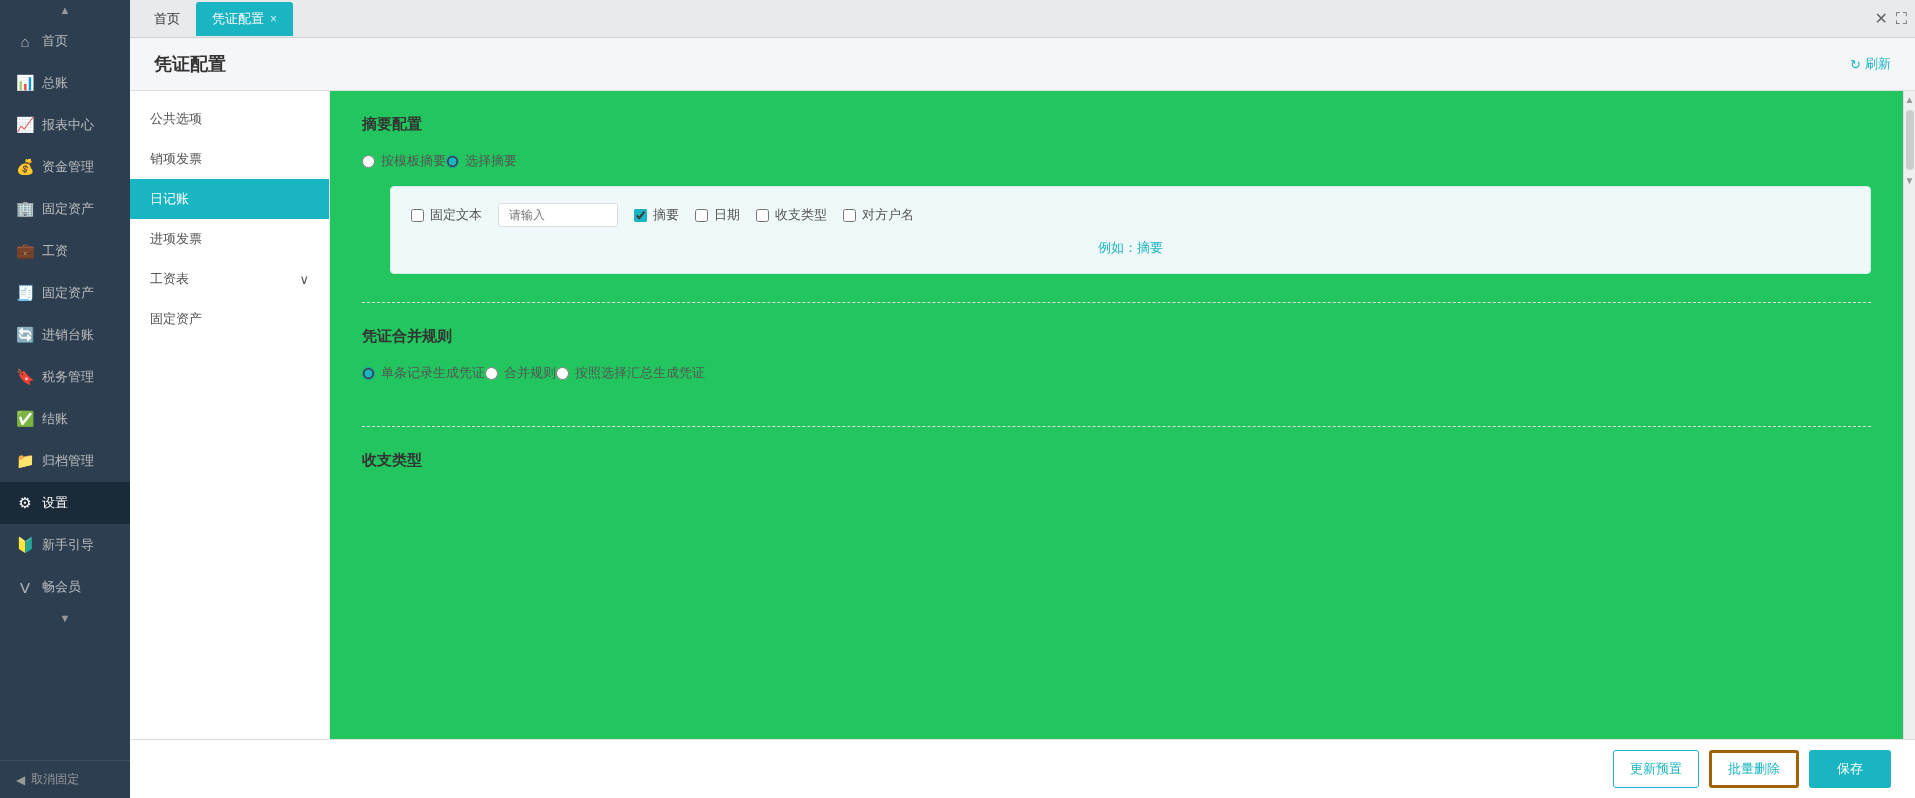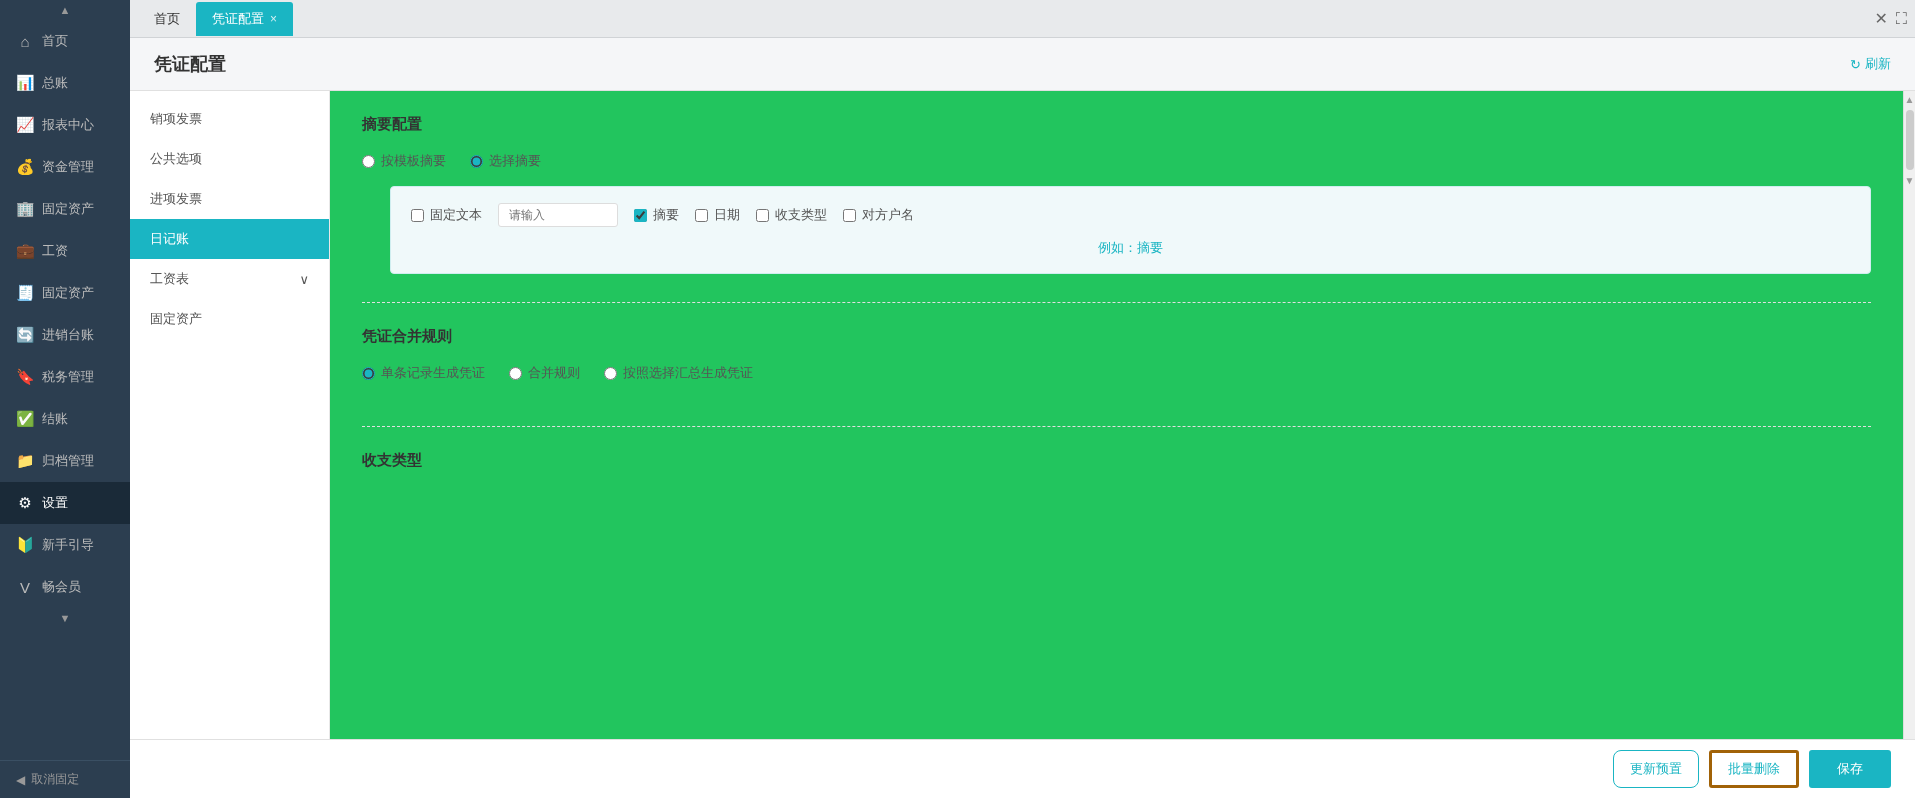--- a/index.html
+++ b/index.html
@@ -168,21 +168,20 @@
     .section-title {
       font-size: 15px;
       font-weight: bold;
       color: #333;
       margin-bottom: 18px;
     }
 
     
     .radio-group {
       display: flex;
-      gap: 24px;
       align-items: flex-start;
       margin-bottom: 16px;
     }
     .radio-label {
       display: flex;
       align-items: center;
       gap: 6px;
       cursor: pointer;
       color: #555;
     }
@@ -239,21 +238,21 @@
       display: flex;
       justify-content: flex-end;
       gap: 10px;
       z-index: 100;
     }
     .btn-update-preview {
       border: 1px solid #1ab5c3;
       color: #1ab5c3;
       background: #fff;
       padding: 7px 16px;
-      border-radius: 8px;
+      border-radius: 3px;
       cursor: pointer;
       font-size: 13px;
     }
     .btn-batch-delete {
       border: 3px solid #a16207;
       color: #1ab5c3;
       background: #fff;
       padding: 7px 16px;
       border-radius: 3px;
       cursor: pointer;
@@ -389,30 +388,30 @@
     <div class="refresh-btn">
       <span>↻</span>
       <span>刷新</span>
     </div>
   </div>
 
   <div class="main-content">
 
     <div class="left-nav">
       <div class="left-nav-item">
+        <span>公共选项</span>
+      </div>
+      <div class="left-nav-item">
         <span>销项发票</span>
       </div>
-      <div class="left-nav-item">
-        <span>公共选项</span>
+      <div class="left-nav-item active">
+        <span>日记账</span>
       </div>
       <div class="left-nav-item">
         <span>进项发票</span>
-      </div>
-      <div class="left-nav-item active">
-        <span>日记账</span>
       </div>
       <div class="left-nav-item">
         <span>工资表</span>
         <span>∨</span>
       </div>
       <div class="left-nav-item">
         <span>固定资产</span>
       </div>
     </div>
 

